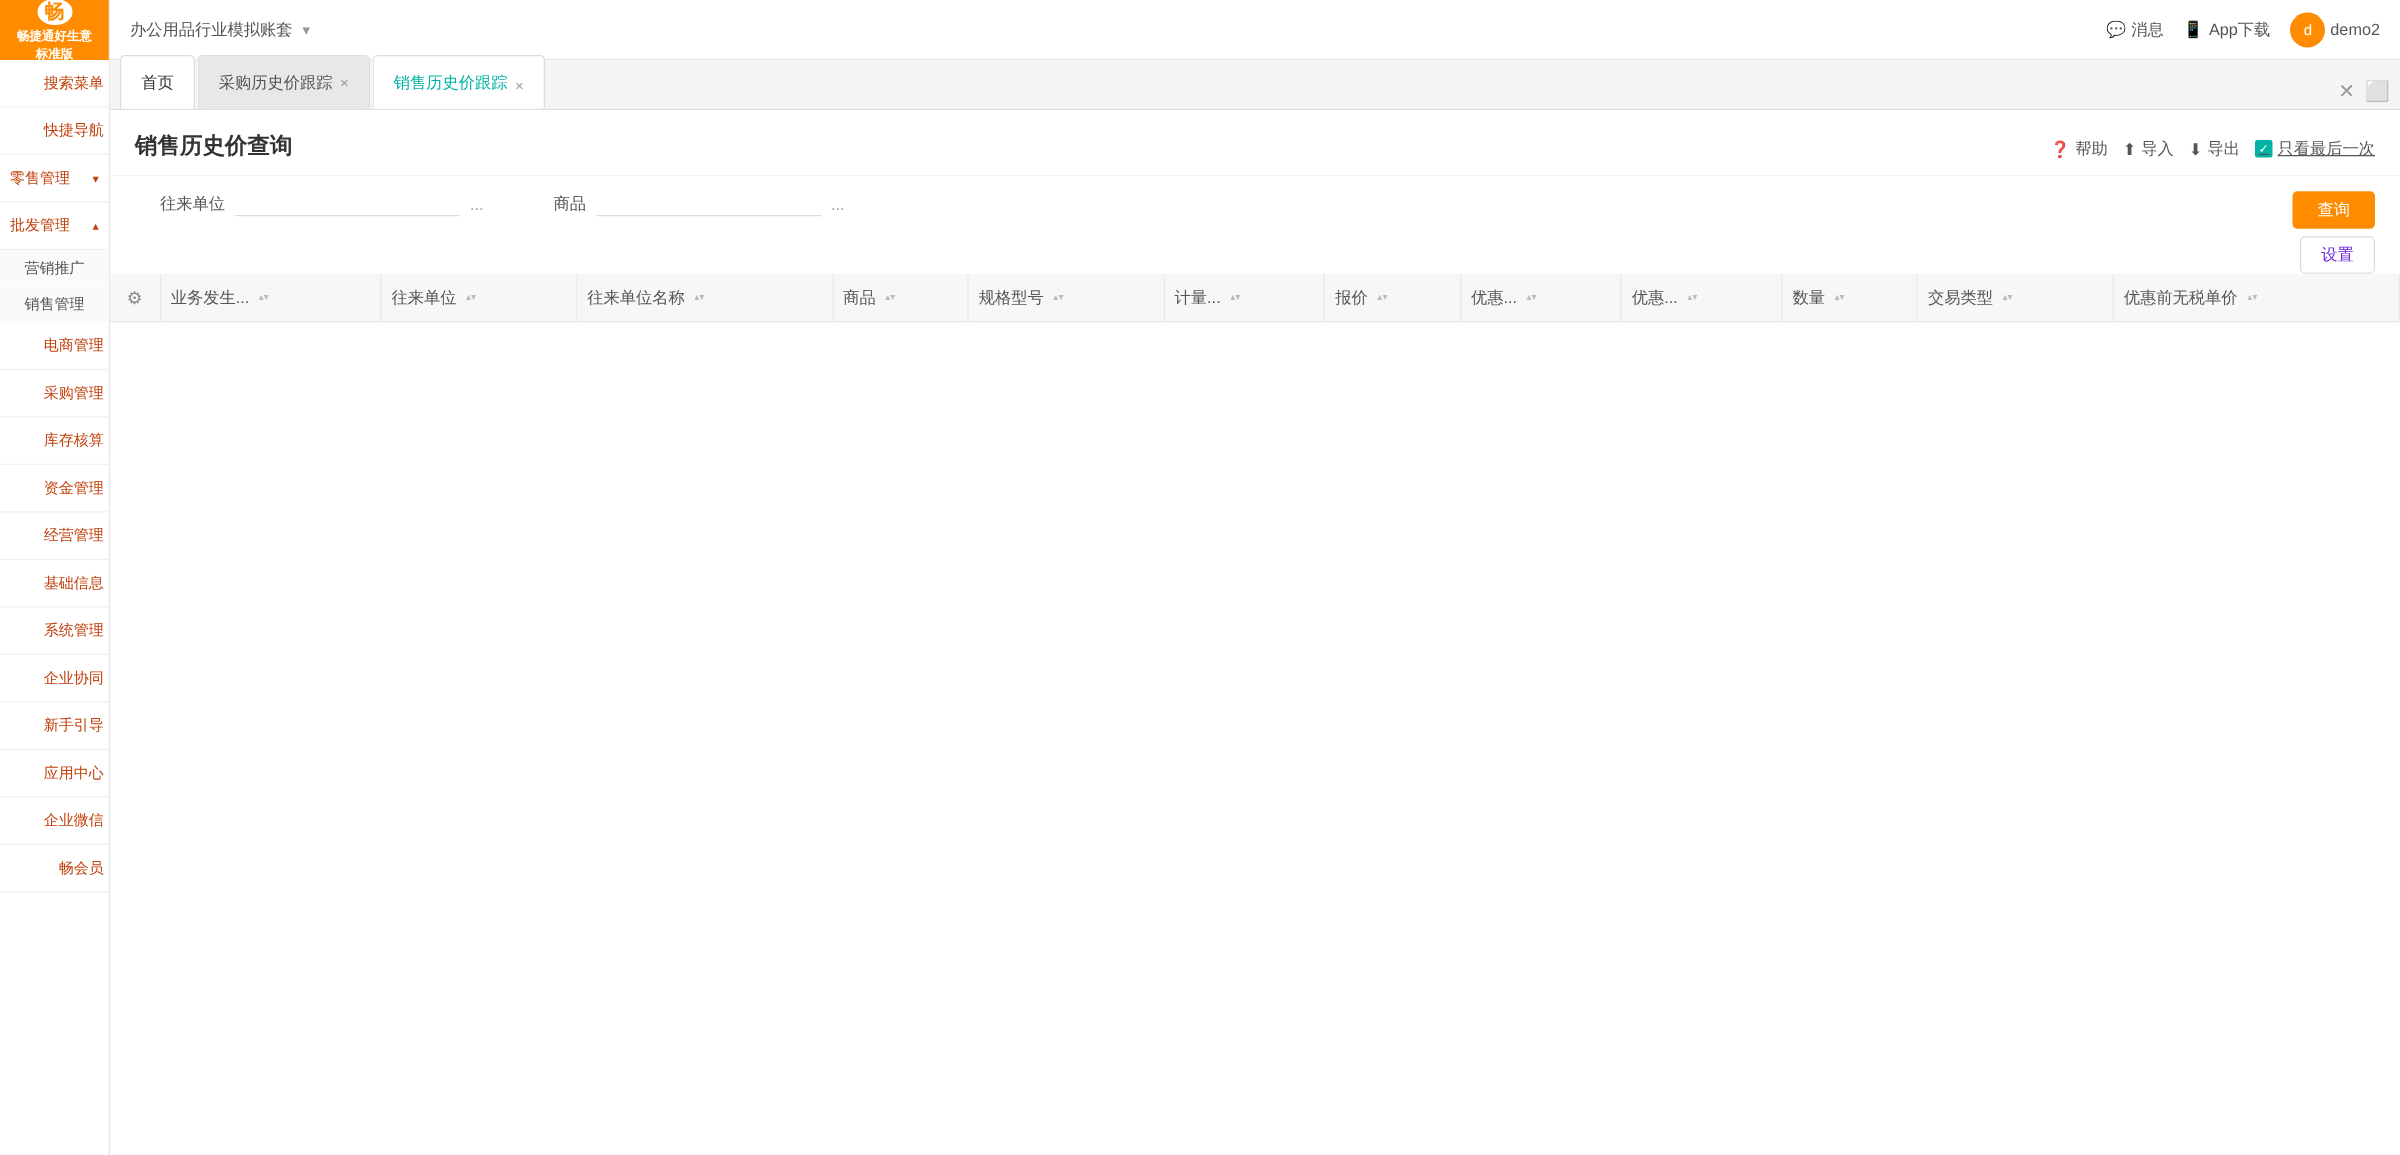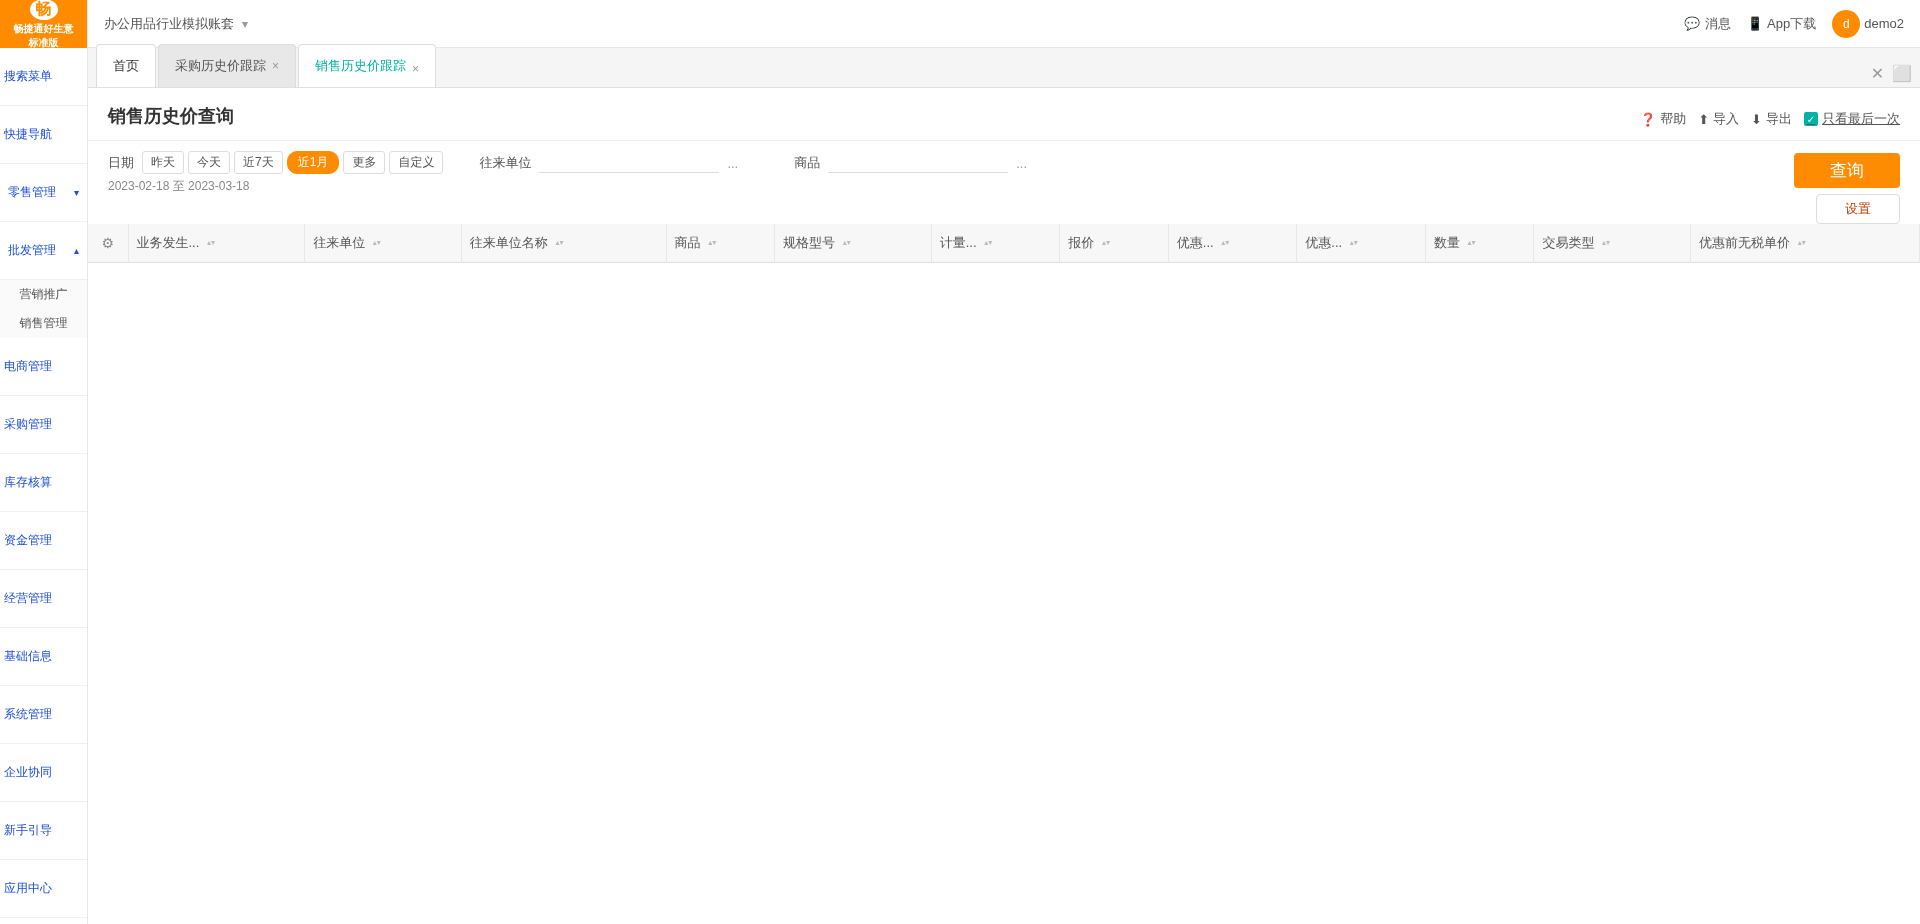--- a/index.html
+++ b/index.html
@@ -32,24 +32,24 @@
       background: #fff;
       border-radius: 50%;
       display: flex;
       align-items: center;
       justify-content: center;
       margin-bottom: 2px;
     }
     .sidebar-logo .logo-icon span { color: #ff8c00; font-size: 16px; font-weight: bold; }
     .sidebar-logo .logo-text { font-size: 10px; color: #fff; }
     .sidebar-item {
-      padding: 20px 4px;
-      text-align: left;
-      cursor: pointer;
-      color: #1d4ed8;
+      padding: 10px 4px;
+      text-align: right;
+      cursor: pointer;
+      color: #c2410c;
       font-size: 12px;
       border-bottom: 1px solid #f0f0f0;
     }
     .sidebar-item.with-arrow { display: flex; align-items: center; justify-content: center; gap: 18px; }
     .sidebar-item .arrow { font-size: 10px; }
     .sidebar-sub {
       padding: 6px 4px;
       text-align: center;
       cursor: pointer;
       color: #555;
@@ -245,30 +245,30 @@
       color: #888;
     }
     .filter-dots {
       color: #999;
       cursor: pointer;
     }
     .btn-search {
       background: #ff8c00;
       color: #fff;
       border: none;
-      padding: 6px 36px;
+      padding: 6px 20px;
       border-radius: 4px;
       cursor: pointer;
-      font-size: 17px;
+      font-size: 13px;
     }
     .btn-settings {
       background: #fff;
-      color: #c2410c;
+      color: #6d28d9;
       border: 1px solid #ddd;
-      padding: 5px 28px;
+      padding: 5px 16px;
       border-radius: 4px;
       cursor: pointer;
       font-size: 13px;
     }
 
     
     .table-container {
       overflow: auto;
     }
     table {
@@ -482,34 +482,20 @@
         <label class="checkbox-label">
           <div class="checkbox-box"></div>
           <span>只看最后一次</span>
         </label>
       </div>
     </div>
 
     <div class="filter-wrapper">
       <div style="padding: 10px 20px 0; display: flex; align-items: flex-start; gap: 16px;">
 
-        <div class="filter-date-block">
-          <div class="filter-date-top">
-            <span class="filter-label">日期</span>
-            <div class="date-btns">
-              <button class="date-btn">昨天</button>
-              <button class="date-btn">今天</button>
-              <button class="date-btn">近7天</button>
-              <button class="date-btn active">近1月</button>
-              <button class="date-btn">更多</button>
-              <button class="date-btn">自定义</button>
-            </div>
-          </div>
-          <div class="date-range">2023-02-18 至 2023-03-18</div>
-        </div>
 
         <div class="filter-field-group" style="margin-left: 20px; margin-top: 2px;">
           <span class="filter-field-label">往来单位</span>
           <input class="filter-field-input" type="text" placeholder="" style="">
           <span class="filter-dots">...</span>
         </div>
 
         <div class="filter-field-group" style="margin-left: 40px; margin-top: 2px;">
           <span class="filter-field-label">商品</span>
           <input class="filter-field-input" type="text" placeholder="" style="">

